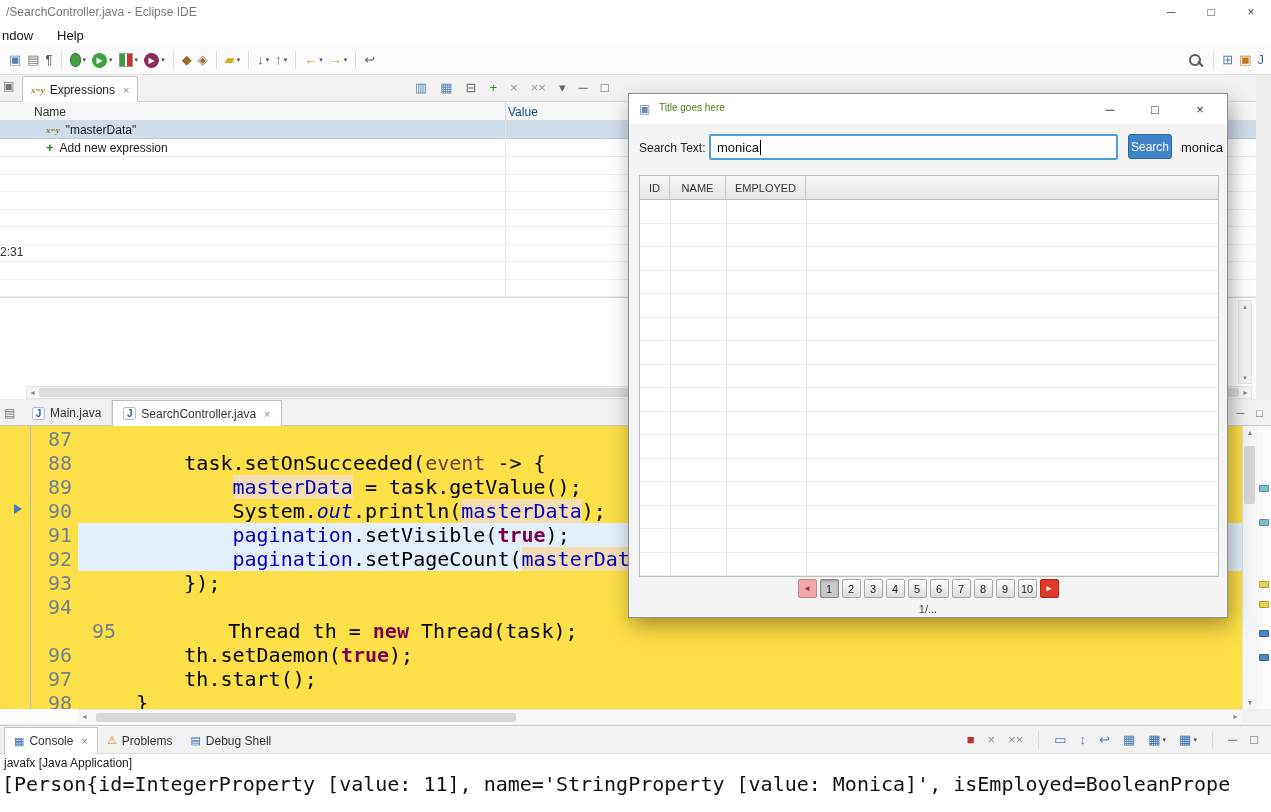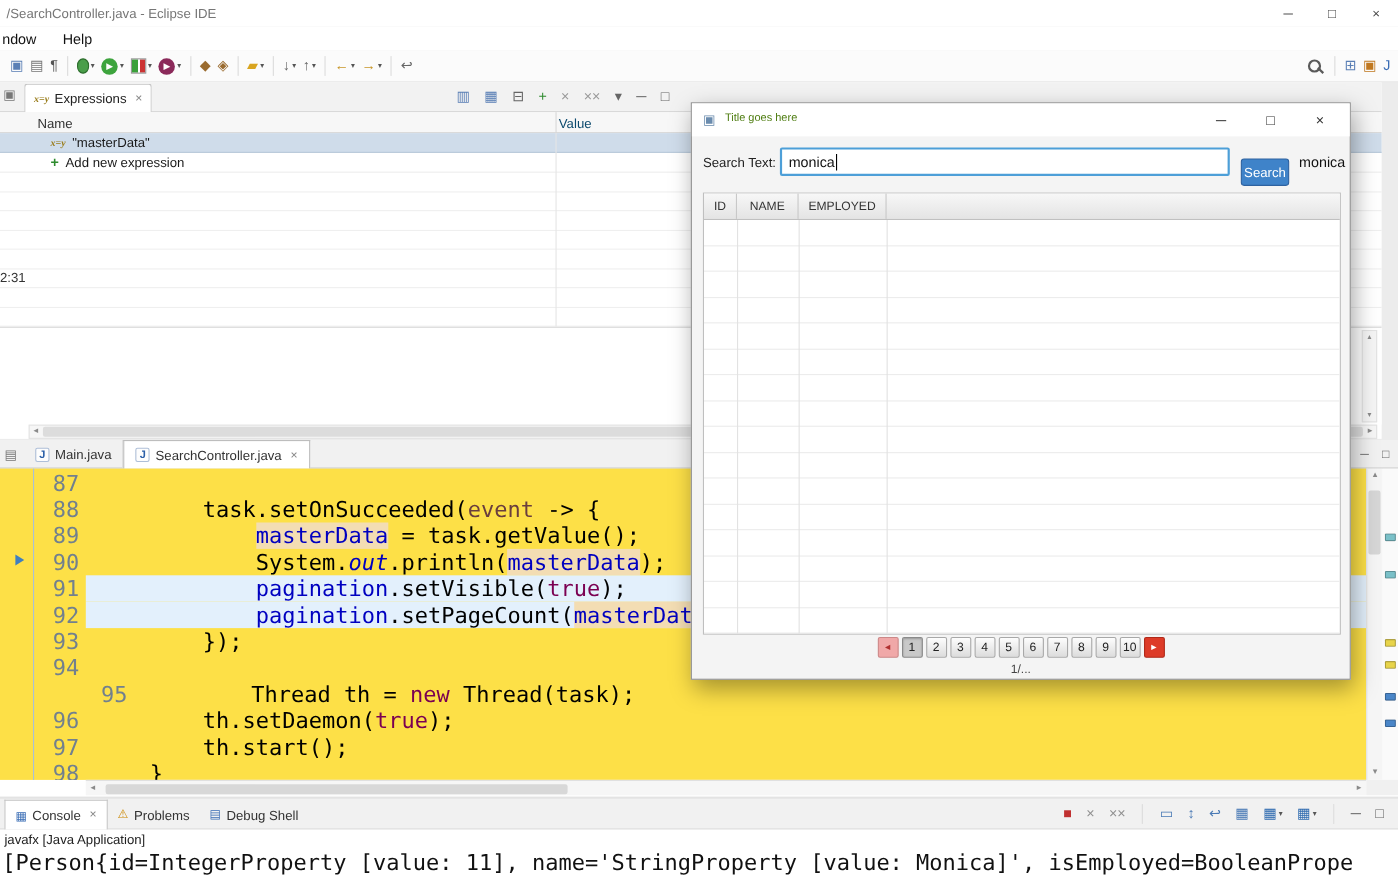--- a/index.html
+++ b/index.html
@@ -68,21 +68,21 @@
   .jicon{width:13px;height:13px;background:#fdfdfd;border:1px solid #aebfd8;color:#2b5fa8;font-weight:bold;font-size:10px;display:flex;align-items:center;justify-content:center;border-radius:2px}
   .minmax{position:absolute;right:8px;top:0;height:26px;display:flex;align-items:center;gap:12px;color:#666;font-size:11px}
   #editor-content{position:absolute;left:0;top:26px;width:1242px;height:283px;background:#fde047;overflow:hidden}
   #gutter-line{position:absolute;left:30px;top:0;width:1px;height:283px;background:#a9c0d8}
   #gutter-marker{position:absolute;left:14px;top:78px;width:0;height:0;border-left:8px solid #3f7fbf;border-top:5px solid transparent;border-bottom:5px solid transparent}
   #editor-lines{position:absolute;left:0;top:1px;width:1242px;height:282px}
   .cl{position:absolute;left:0;width:100%;height:24px}
   .hlbg{position:absolute;left:78px;right:0;top:0;height:24px;background:var(--line-highlight)}
   .lnum{position:absolute;left:0;width:72px;text-align:right;font-family:"DejaVu Sans Mono",monospace;font-size:20px;line-height:24px;color:#72808e}
   .lcode{position:absolute;left:88px;white-space:pre;font-family:"DejaVu Sans Mono",monospace;font-size:20px;line-height:24px;color:#000}
-  .c-f{color:var(--field)} .c-k{color:var(--keyword);font-weight:normal}
+  .c-f{color:var(--field)} .c-k{color:var(--keyword);font-weight:bold}
   .c-o{color:var(--field);background:var(--occurrence-bg)}
   .c-p{color:var(--param)} .c-s{color:var(--field);font-style:italic} .c-d{color:#000}
   #editor-vscroll{position:absolute;left:1242px;top:26px;width:15px;height:283px;background:#f5f5f5;border-left:1px solid #e0e0e0;display:flex;flex-direction:column;justify-content:space-between;align-items:center;padding:3px 0}
   #editor-vthumb{position:absolute;left:1244px;top:46px;width:11px;height:58px;background:#d6d6d6;border-radius:2px}
   #right-rail{position:absolute;left:1257px;top:26px;width:14px;height:283px;background:#fafafa}
   .rail-marker{position:absolute;left:2px;width:10px;height:7px;border:1px solid rgba(0,0,0,.25);border-radius:1px}
   #editor-hscroll{position:absolute;left:78px;top:309px;width:1164px;height:14px;background:#f6f6f6;border-top:1px solid #e0e0e0;display:flex;align-items:center;justify-content:space-between;padding:0 3px}
   #editor-hthumb{height:9px;width:420px;background:#d8d8d8;border-radius:2px;position:absolute;left:18px;top:3px}
   #editor-corner{position:absolute;left:1242px;top:309px;width:29px;height:14px;background:#f0f0f0}
 
@@ -100,21 +100,21 @@
   
   #dialog{position:absolute;left:628px;top:93px;width:600px;height:525px;background:#f4f4f4;border:1px solid #8f8f8f;box-shadow:3px 8px 20px rgba(0,0,0,.35);z-index:50}
   #dlg-titlebar{position:absolute;left:0;top:0;width:100%;height:30px;background:#fff}
   #dlg-icon{position:absolute;left:10px;top:8px;color:#6b8cae;font-size:12px}
   #dlg-title{position:absolute;left:30px;top:8px;font-size:10px;color:#4d7c0f}
   #dlg-btns{position:absolute;right:12px;top:0;height:30px;display:flex;gap:15px}
   .dlg-btn{width:30px;height:30px;display:flex;align-items:center;justify-content:center;color:#333;font-size:13px}
   #dlg-search-label{position:absolute;left:10px;top:47px;font-size:12px;color:#222}
   #dlg-search-input{position:absolute;left:80px;top:40px;width:409px;height:26px;background:#fff;border:2px solid #4d9fd8;border-radius:2px;display:flex;align-items:center;padding-left:6px;font-size:13px;color:#111}
   .caret{display:inline-block;width:1px;height:15px;background:#000;margin-left:1px}
-  #dlg-search-btn{position:absolute;left:499px;top:50px;width:44px;height:25px;background:var(--accent);border:1px solid #2e62a0;border-radius:3px;color:#fff;font-size:12px;display:flex;align-items:center;justify-content:center}
+  #dlg-search-btn{position:absolute;left:499px;top:40px;width:44px;height:25px;background:var(--accent);border:1px solid #2e62a0;border-radius:3px;color:#fff;font-size:12px;display:flex;align-items:center;justify-content:center}
   #dlg-echo{position:absolute;left:552px;top:46px;font-size:13px;color:#111}
   #dlg-table{position:absolute;left:10px;top:81px;width:580px;height:402px;background:#fff;border:1px solid #bfbfbf}
   #dlg-thead{position:absolute;left:0;top:0;width:100%;height:24px;background:linear-gradient(#f7f7f7,#e4e4e4);border-bottom:1px solid #c0c0c0;display:flex}
   .th{height:23px;display:flex;align-items:center;justify-content:center;font-size:11px;font-weight:normal;color:#333;border-right:1px solid #c8c8c8}
   .th.col0{width:30px}.th.col1{width:56px}.th.col2{width:80px}.th.fill{flex:1;border-right:none}
   #dlg-tbody{position:absolute;left:0;top:24px;width:100%;height:376px;overflow:hidden}
   .trow{height:23.5px;border-bottom:1px solid #ececec}
   .tvline{position:absolute;top:24px;width:1px;height:376px;background:#e2e2e2}
   #dlg-pagination{position:absolute;left:0;top:485px;width:100%;display:flex;justify-content:center;gap:3px}
   .pg-btn{min-width:19px;height:19px;padding:0 2px;border:1px solid #a8a8a8;background:linear-gradient(#fdfdfd,#dcdcdc);font-size:11px;color:#222;display:flex;align-items:center;justify-content:center;border-radius:2px}

